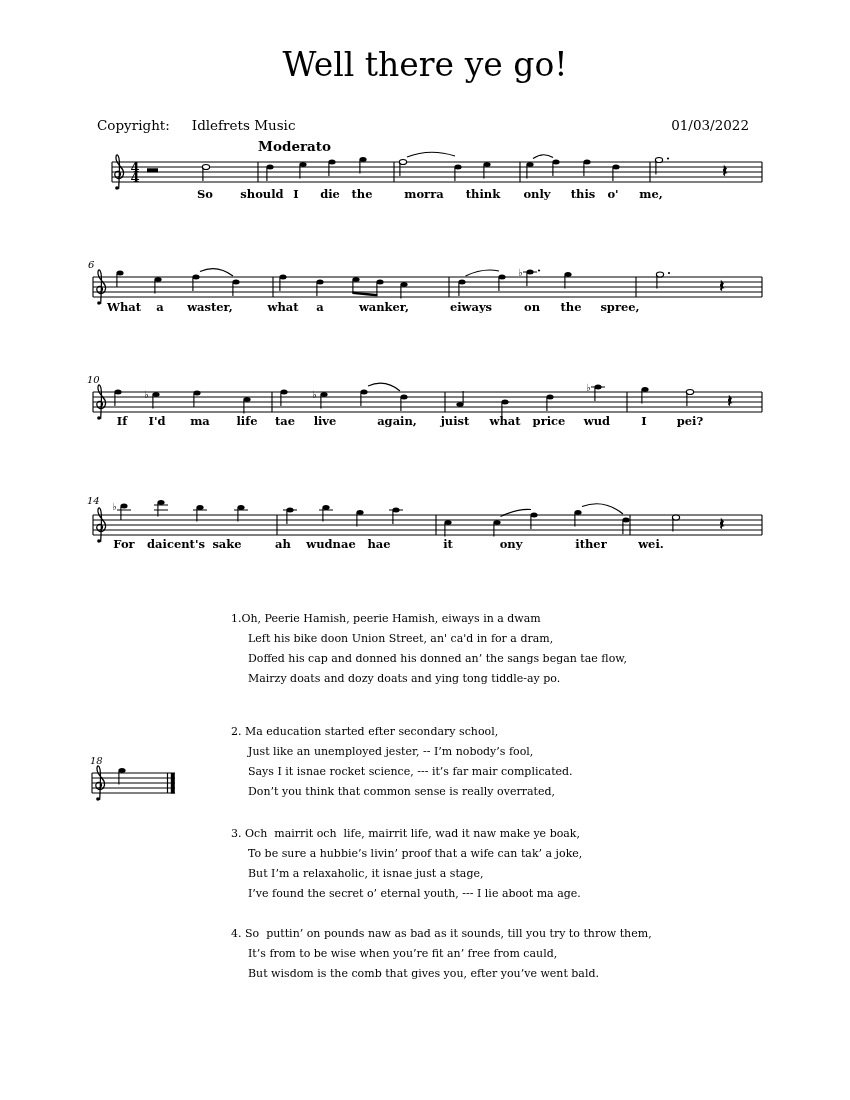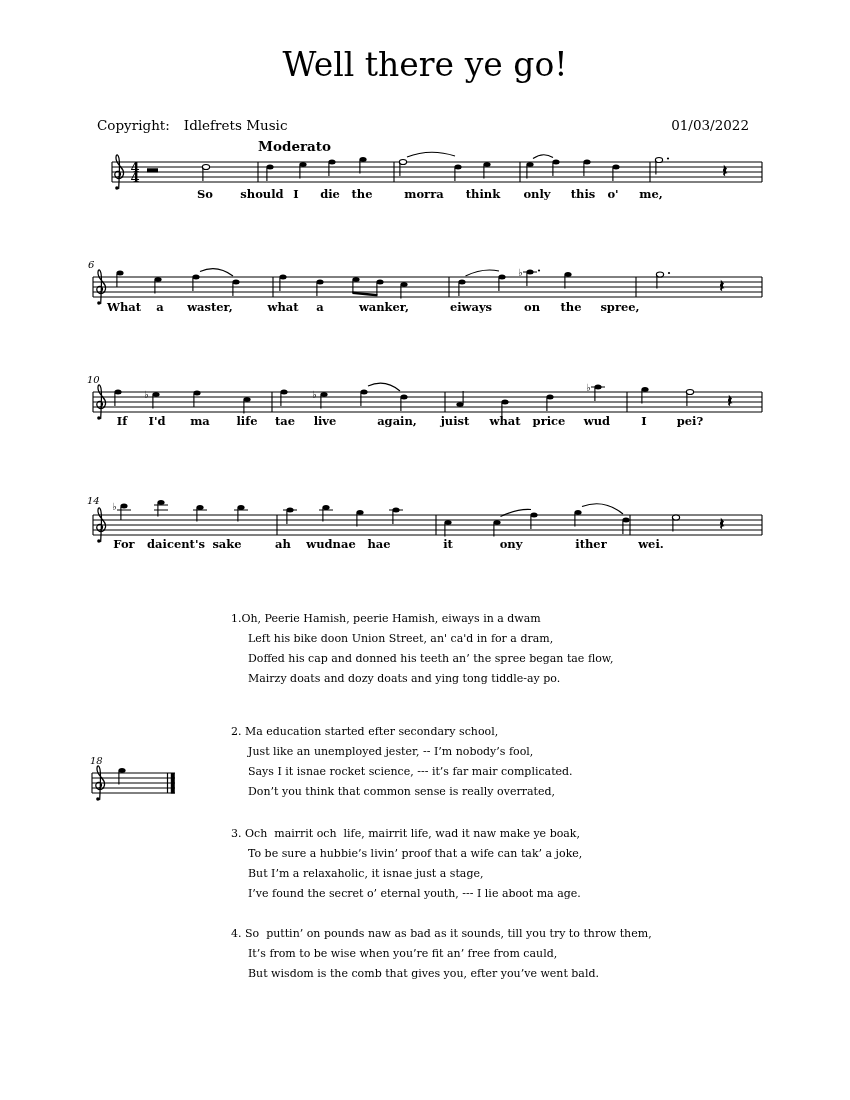--- a/index.html
+++ b/index.html
@@ -2,21 +2,21 @@
 <html><head>
 <meta charset="utf-8">
 <style>
   html,body{margin:0;padding:0;background:#ffffff;}
   #page{position:relative;width:850px;height:1100px;background:#ffffff;overflow:hidden;
         font-family:"DejaVu Serif",serif;color:#000;}
   #title{position:absolute;top:48px;left:0;right:0;text-align:center;
          font-size:33px;line-height:1;}
   #meta{position:absolute;top:117px;left:97px;right:101px;font-size:13.5px;}
   #copyright{position:absolute;left:0;top:0;}
-  #copyright .cval{margin-left:14px;}
+  #copyright .cval{margin-left:22px;}
   #date{position:absolute;right:0;top:0;}
   #score-svg{position:absolute;left:0;top:0;}
   .sl{stroke:#000;stroke-width:1;}
   .bl{stroke:#000;stroke-width:1.1;}
   .st{stroke:#000;stroke-width:1.1;}
   .nh{fill:#000;}
   .nho{fill:#fff;stroke:#000;stroke-width:1.2;}
   .lg{stroke:#000;stroke-width:1;}
   .slur{fill:none;stroke:#000;stroke-width:1.15;}
   .dot{fill:#000;}
@@ -399,21 +399,21 @@
           <line class="st" x1="118.9" y1="771.3" x2="118.9" y2="784.5"></line>
         </g>
       <line x1="167.5" y1="773" x2="167.5" y2="793" stroke="#000" stroke-width="1.2"></line>
       <rect x="170.8" y="773" width="4" height="20.5" fill="#000"></rect>
     </g>
   </svg>
 
   <div class="verse" style="top:609px">
     <div class="vline first">1.Oh, Peerie Hamish, peerie Hamish, eiways in a dwam</div>
     <div class="vline">Left his bike doon Union Street, an' ca'd in for a dram,</div>
-    <div class="vline">Doffed his cap and donned his teeth an’ the spree began tae flow,</div>
+    <div class="vline">Doffed his cap and donned his donned an’ the sangs began tae flow,</div>
     <div class="vline">Mairzy doats and dozy doats and ying tong tiddle-ay po.</div>
   </div>
 
   <div class="verse" style="top:722px">
     <div class="vline first">2. Ma education started efter secondary school,</div>
     <div class="vline">Just like an unemployed jester, -- I’m nobody’s fool,</div>
     <div class="vline">Says I it isnae rocket science, --- it’s far mair complicated.</div>
     <div class="vline">Don’t you think that common sense is really overrated,</div>
   </div>
 

